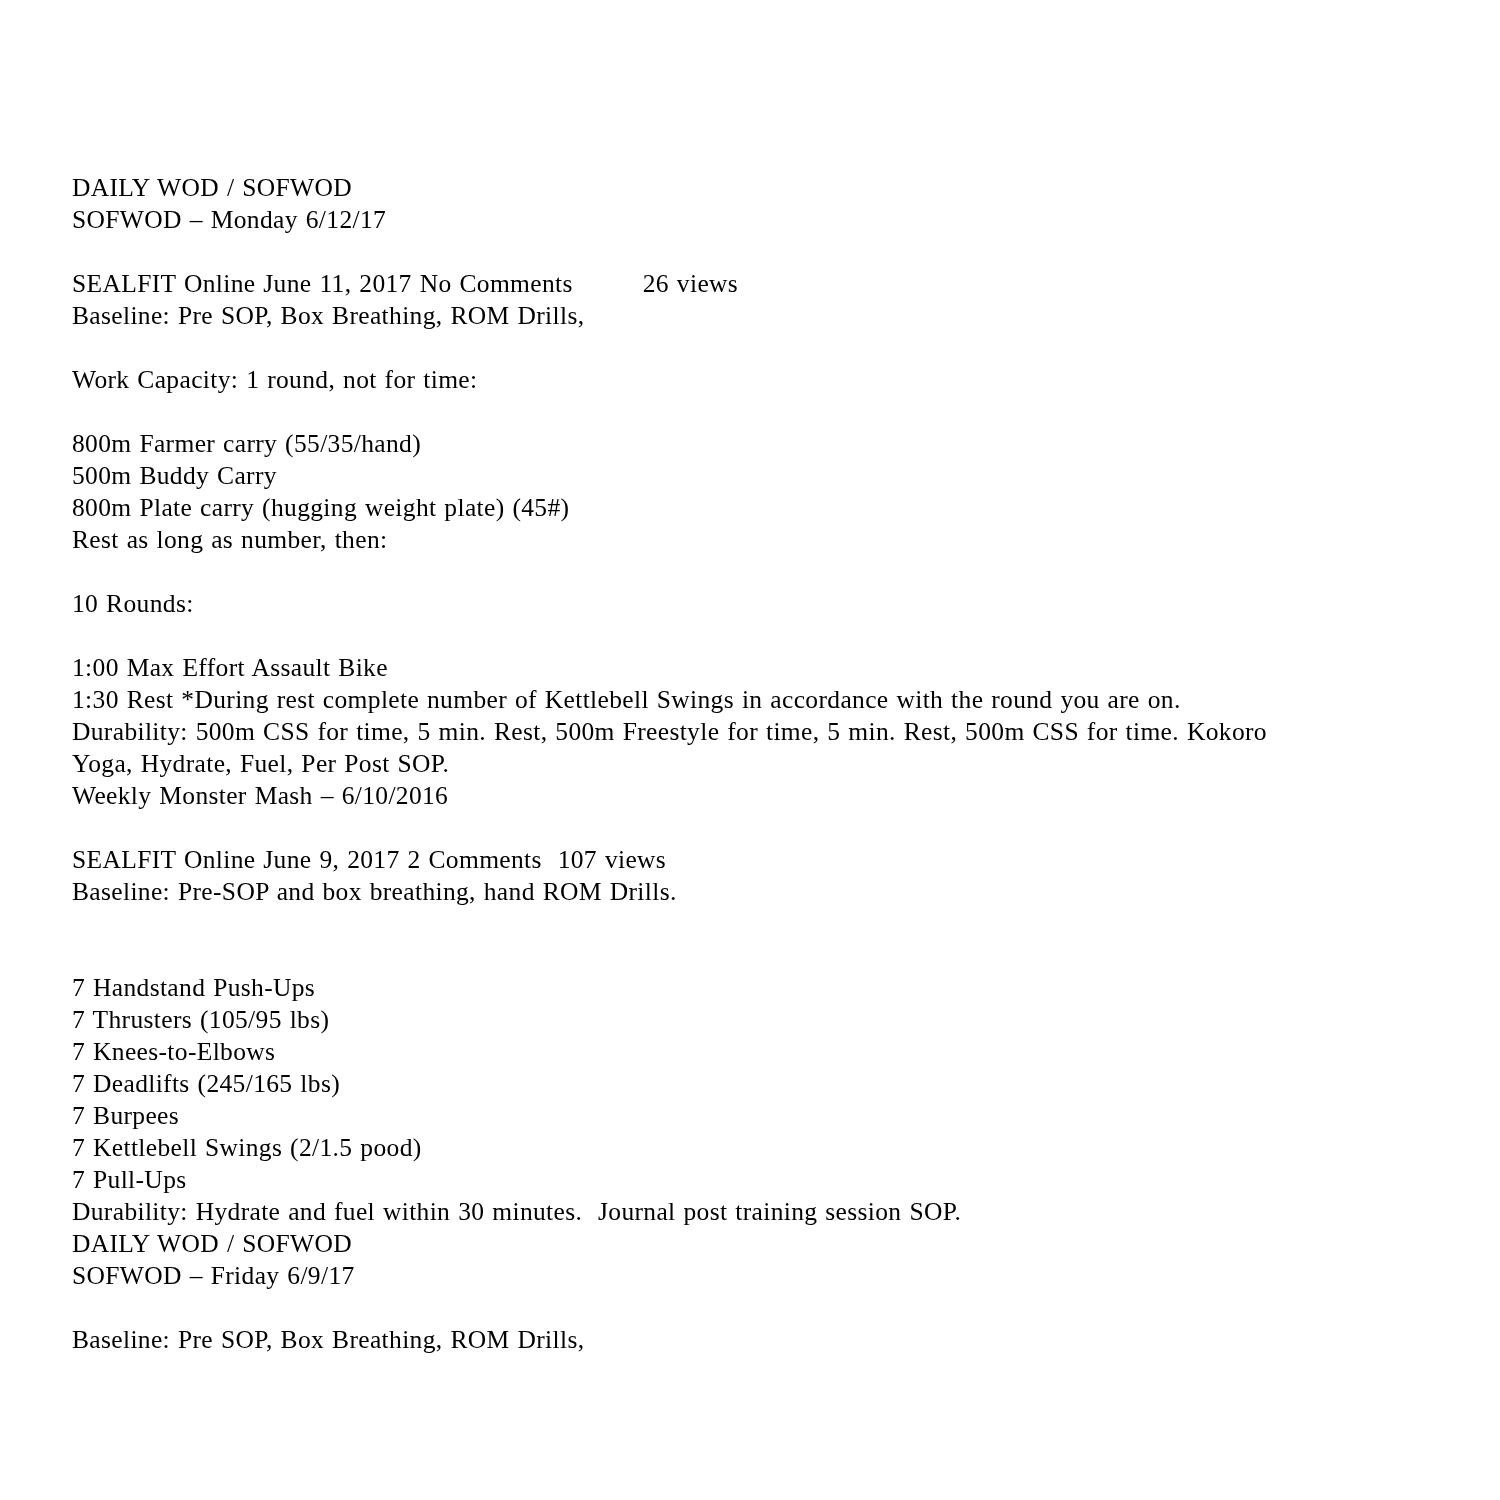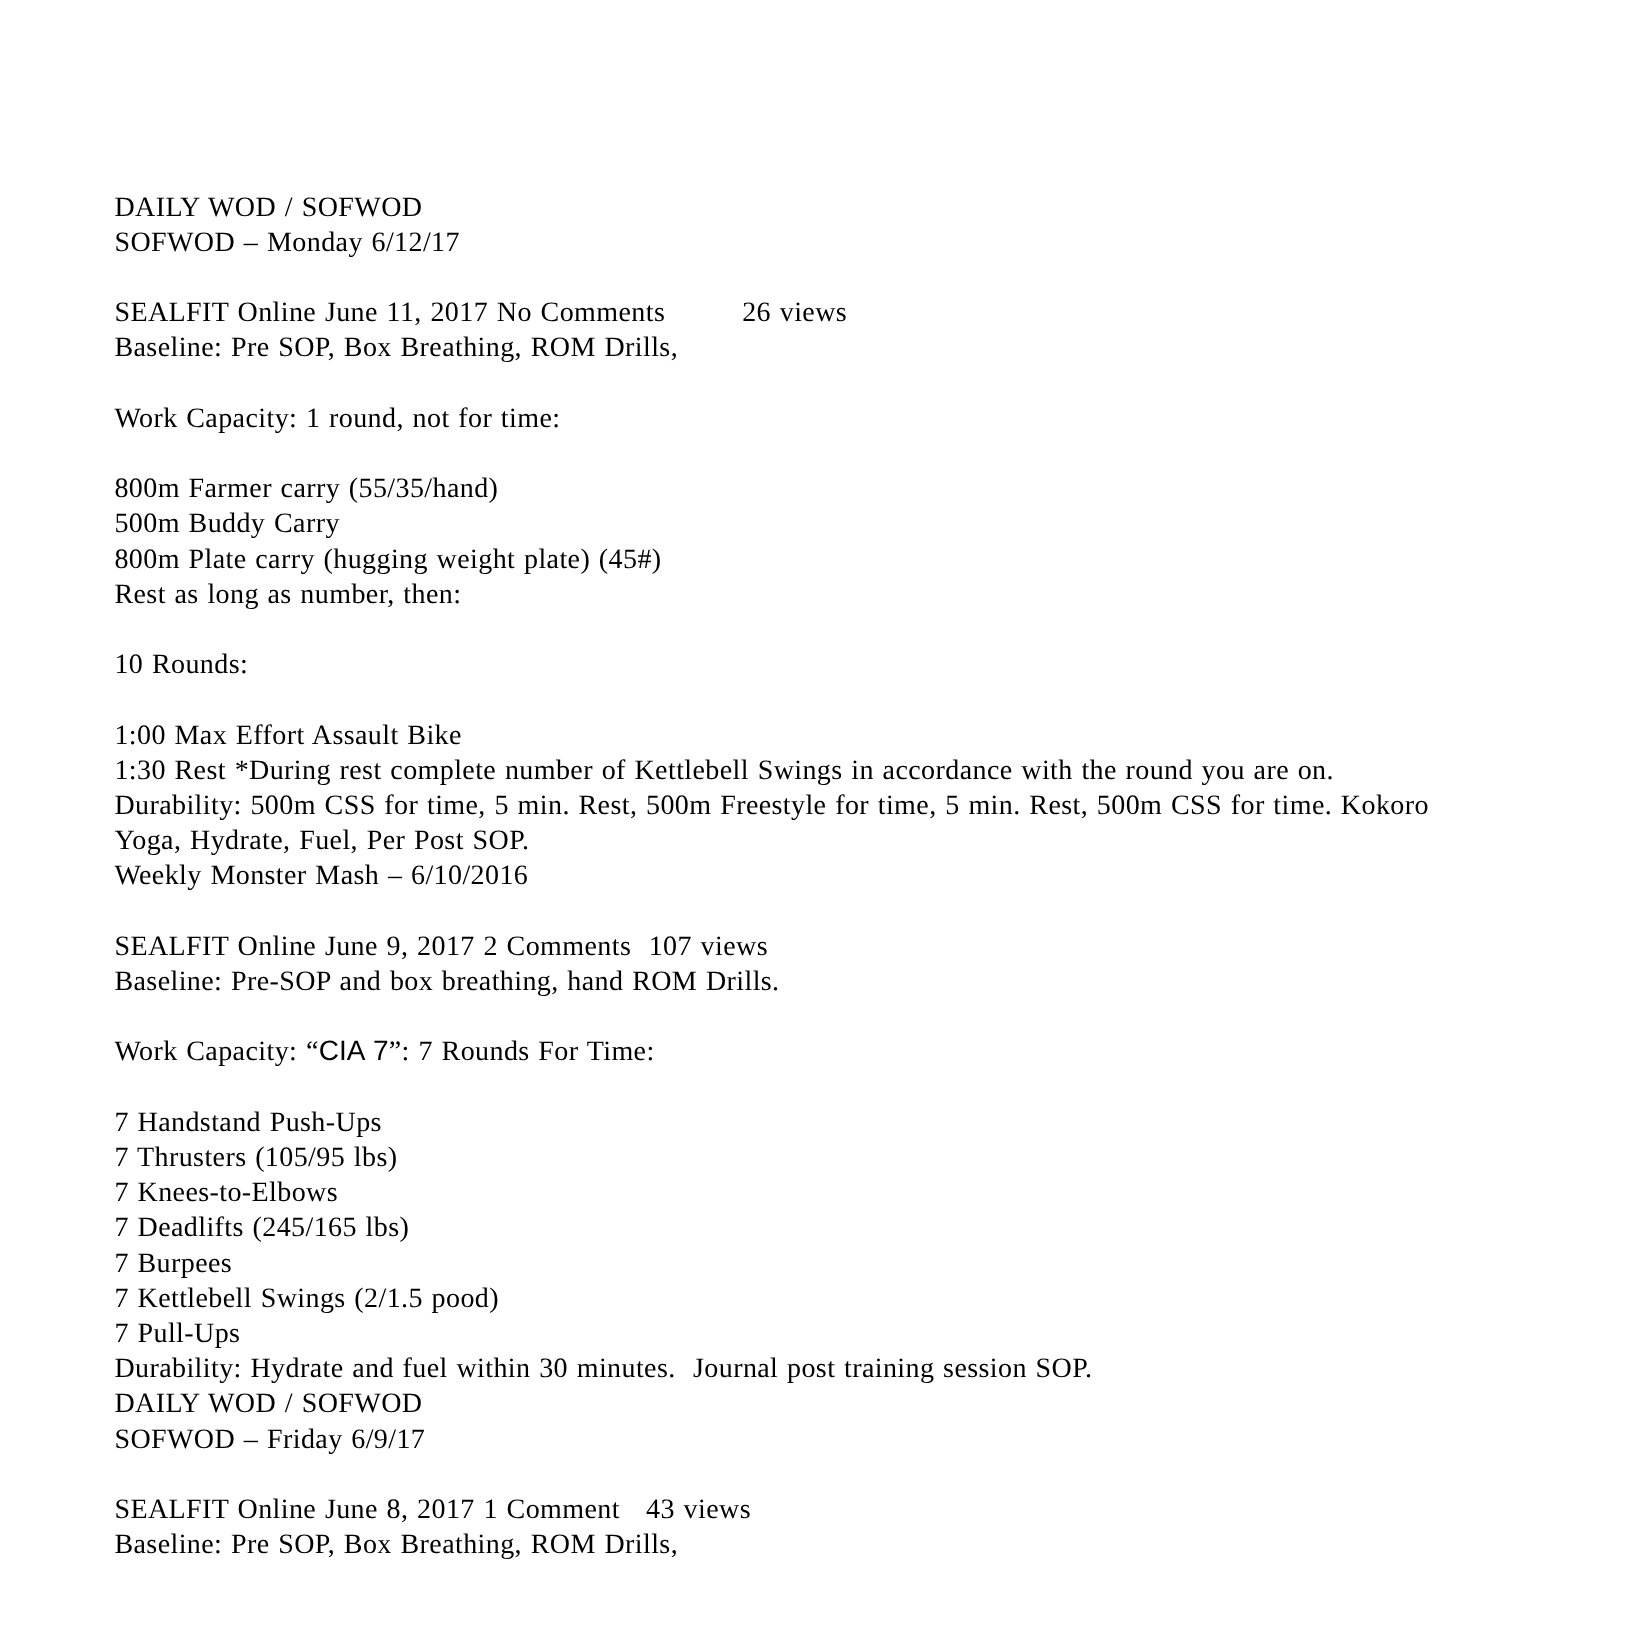--- a/index.html
+++ b/index.html
@@ -11,21 +11,21 @@
     width: 1500px;
     height: 1500px;
     font-family: "Liberation Serif", "DejaVu Serif", serif;
     color: #000000;
     overflow: hidden;
   }
   .page {
     box-sizing: border-box;
     width: 1500px;
     height: 1500px;
-    padding: 172px 180px 0 104px;
+    padding: 172px 180px 0 72px;
     background: #ffffff;
   }
   .doc {
     font-size: 25.5px;
     line-height: 32px;
     letter-spacing: 0.35px;
     word-spacing: 1.2px;
   }
   .line {
     white-space: pre-wrap;
@@ -71,32 +71,30 @@
     <div class="line">1:00 Max Effort Assault Bike</div>
     <div class="line">1:30 Rest *During rest complete number of Kettlebell Swings in accordance with the round you are on.</div>
     <div class="line">Durability: 500m CSS for time, 5 min. Rest, 500m Freestyle for time, 5 min. Rest, 500m CSS for time. Kokoro Yoga, Hydrate, Fuel, Per Post SOP.</div>
     <div class="line">Weekly Monster Mash – 6/10/2016</div>
     <div class="blank"></div>
 
     <div class="line">SEALFIT Online June 9, 2017 2 Comments  107 views</div>
     <div class="line">Baseline: Pre-SOP and box breathing, hand ROM Drills.</div>
     <div class="blank"></div>
 
-    <div class="line"><span>Work Capacity: “</span><span class="sans">CIA 7</span><span>”: 7 Rounds For Time:</span></div>
     <div class="blank"></div>
 
     <div class="line">7 Handstand Push-Ups</div>
     <div class="line">7 Thrusters (105/95 lbs)</div>
     <div class="line">7 Knees-to-Elbows</div>
     <div class="line">7 Deadlifts (245/165 lbs)</div>
     <div class="line">7 Burpees</div>
     <div class="line">7 Kettlebell Swings (2/1.5 pood)</div>
     <div class="line">7 Pull-Ups</div>
     <div class="line">Durability: Hydrate and fuel within 30 minutes.  Journal post training session SOP.</div>
     <div class="line">DAILY WOD / SOFWOD</div>
     <div class="line">SOFWOD – Friday 6/9/17</div>
     <div class="blank"></div>
 
-    <div class="line">SEALFIT Online June 8, 2017 1 Comment   43 views</div>
     <div class="line">Baseline: Pre SOP, Box Breathing, ROM Drills,</div>
 
   </div>
 </div>
 
 </body></html>

